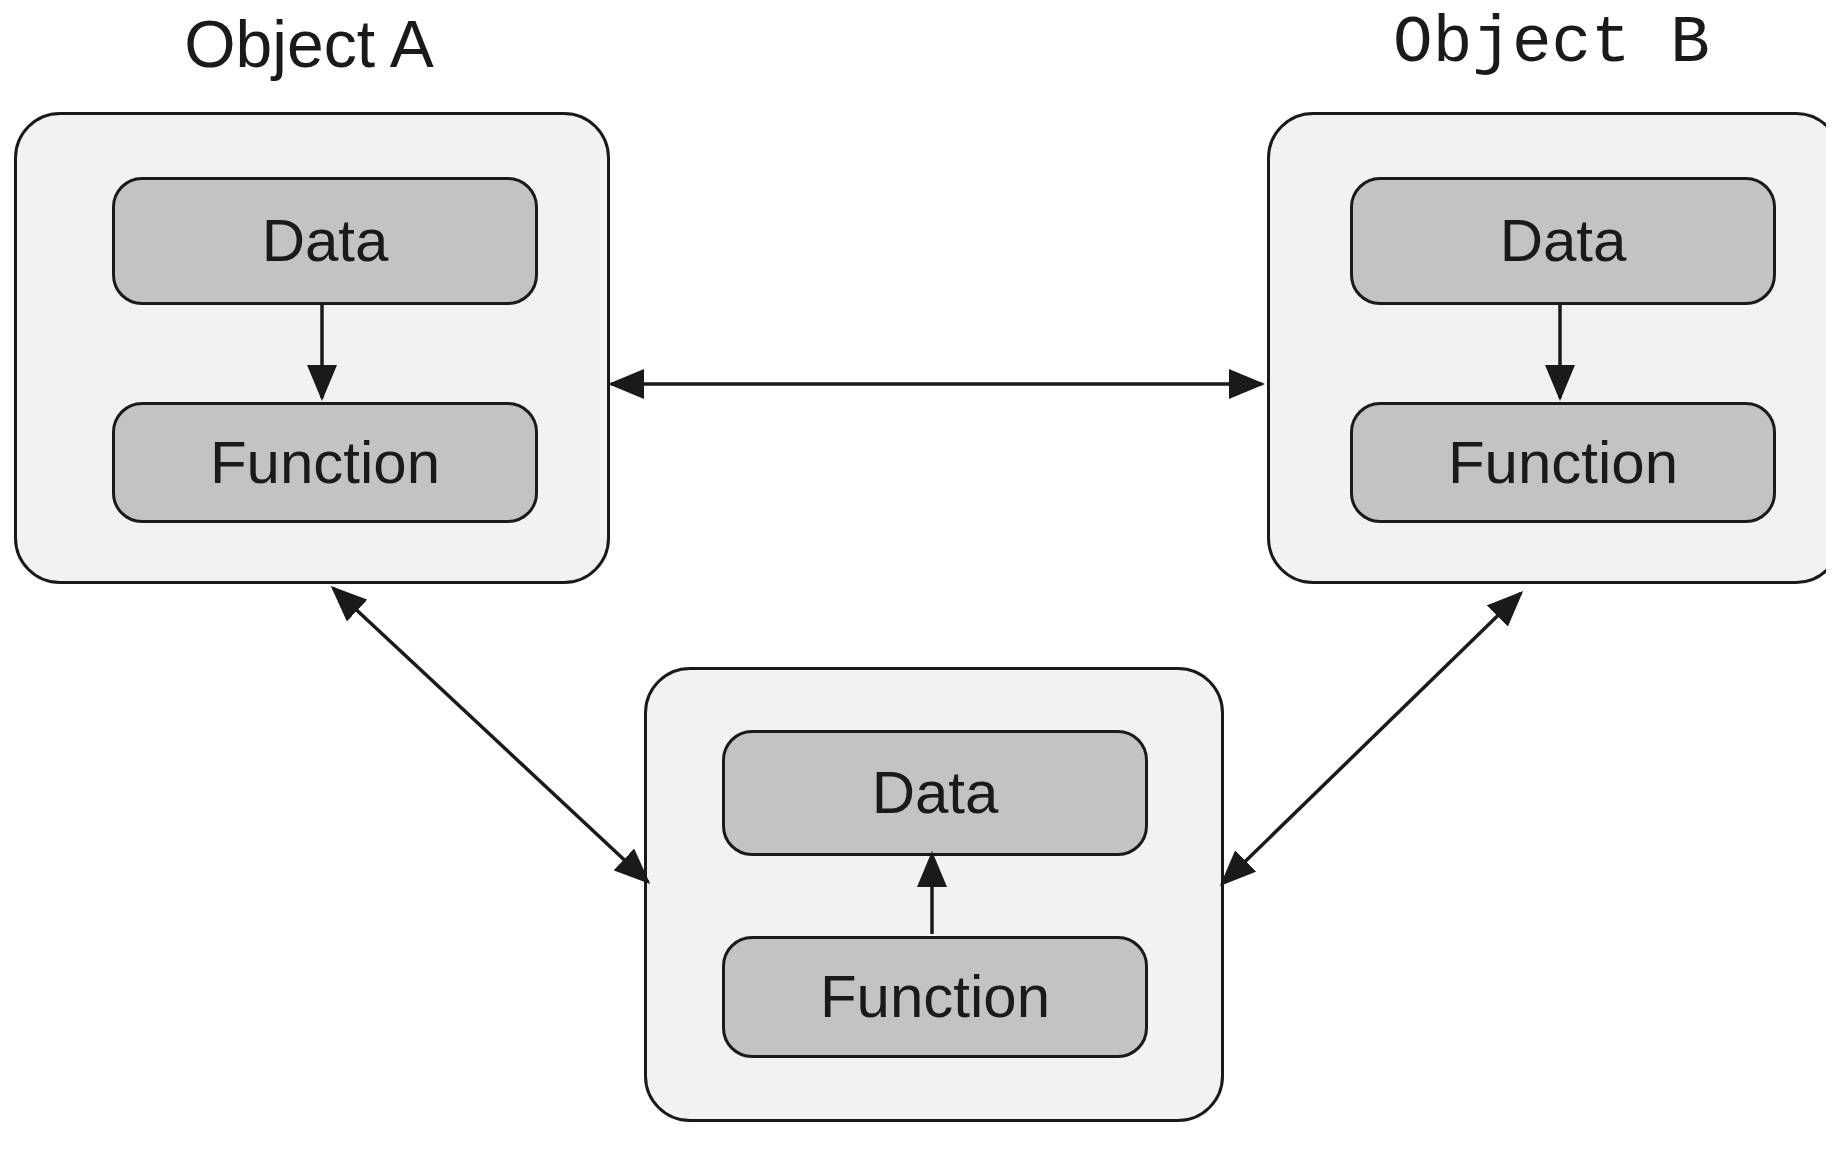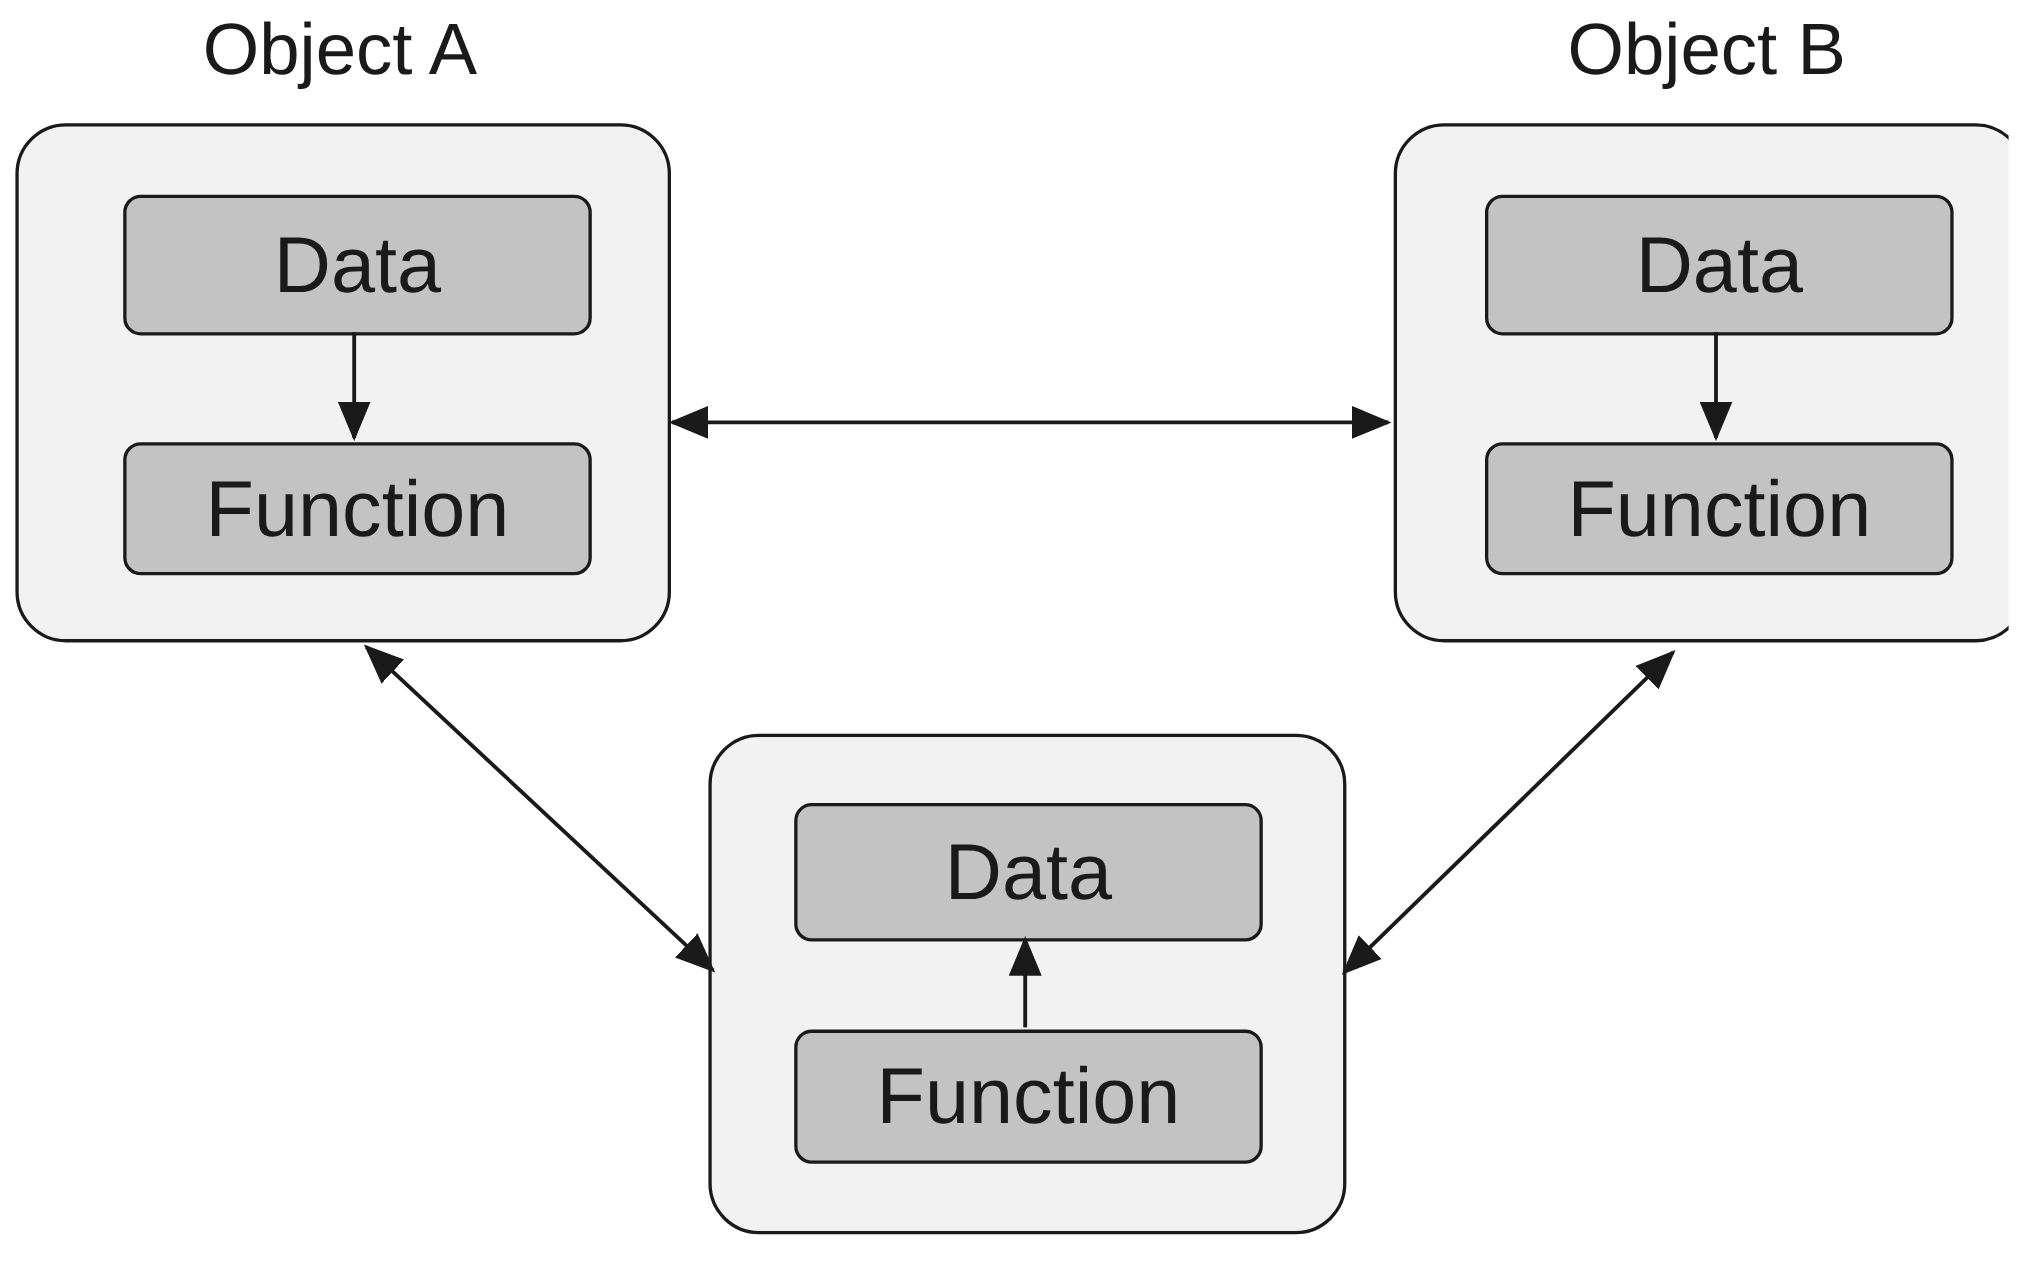--- a/index.html
+++ b/index.html
@@ -27,23 +27,23 @@
     position:absolute;
     background:var(--object-fill);
     border:3px solid var(--line);
     border-radius:46px;
     z-index:1;
   }
   .pill{
     position:absolute;
     background:var(--node-fill);
     border:3px solid var(--line);
-    border-radius:16px;
+    border-radius:30px;
     display:flex;align-items:center;justify-content:center;
-    font-size:72px;
+    font-size:60px;
     line-height:1;
     z-index:2;
   }
   .obj-title{
     position:absolute;
     text-align:center;
     font-size:66px;
     line-height:1.1;
     z-index:2;
     white-space:nowrap;
@@ -61,21 +61,21 @@
 <body>
 
 <div class="canvas">
 
   <div class="obj-title" style="left:14px;top:8px;width:590px;">Object A</div>
   <div class="obj" style="left:14px;top:112px;width:590px;height:466px;">
     <div class="pill" style="left:95px;top:62px;width:420px;height:122px;">Data</div>
     <div class="pill" style="left:95px;top:287px;width:420px;height:115px;">Function</div>
   </div>
 
-  <div class="obj-title" style="left:1267px;top:8px;width:569px;">Object B</div>
+  <div class="obj-title" style="left:1267px;top:8px;width:569px;font-family:Liberation Mono, monospace;">Object B</div>
   <div class="obj" style="left:1267px;top:112px;width:569px;height:466px;">
     <div class="pill" style="left:80px;top:62px;width:420px;height:122px;">Data</div>
     <div class="pill" style="left:80px;top:287px;width:420px;height:115px;">Function</div>
   </div>
 
   <div class="obj" style="left:644px;top:667px;width:574px;height:449px;">
     <div class="pill" style="left:75px;top:60px;width:420px;height:120px;">Data</div>
     <div class="pill" style="left:75px;top:266px;width:420px;height:116px;">Function</div>
   </div>
 

